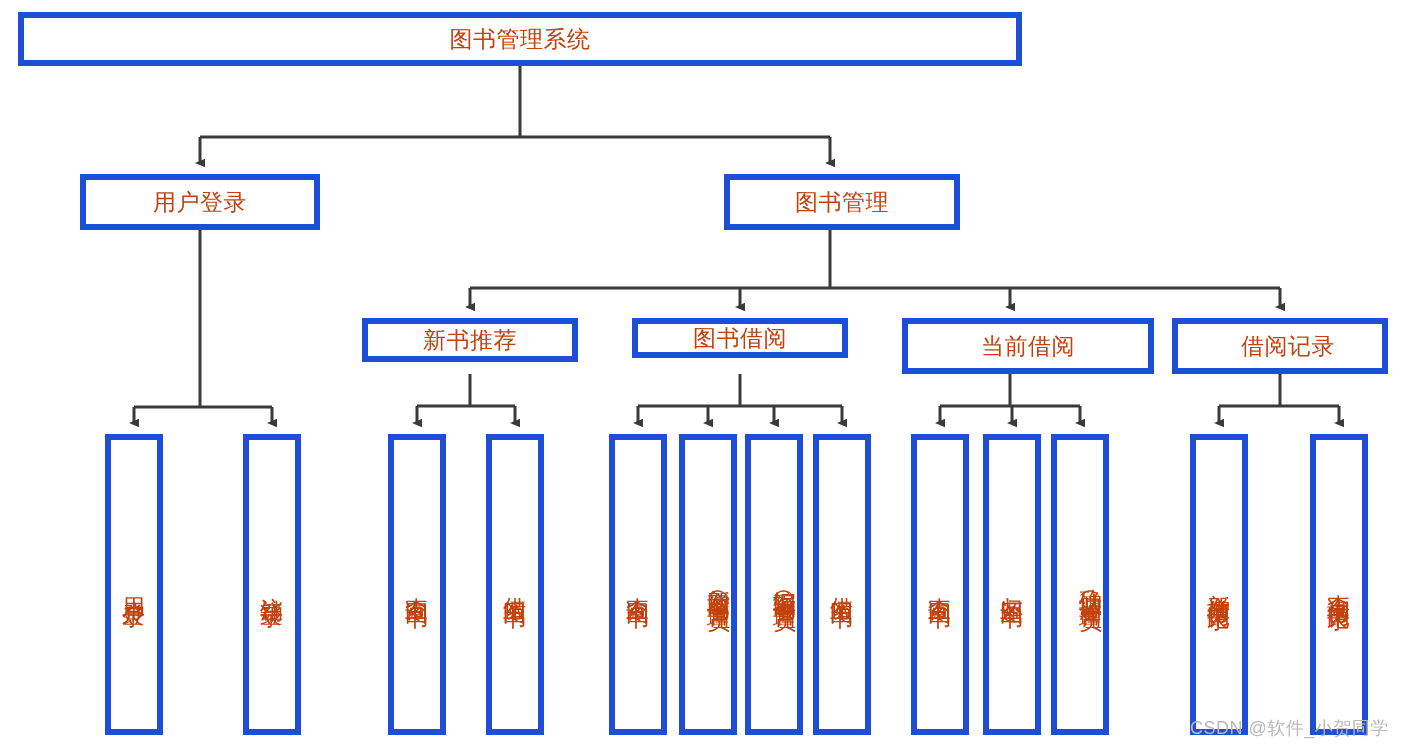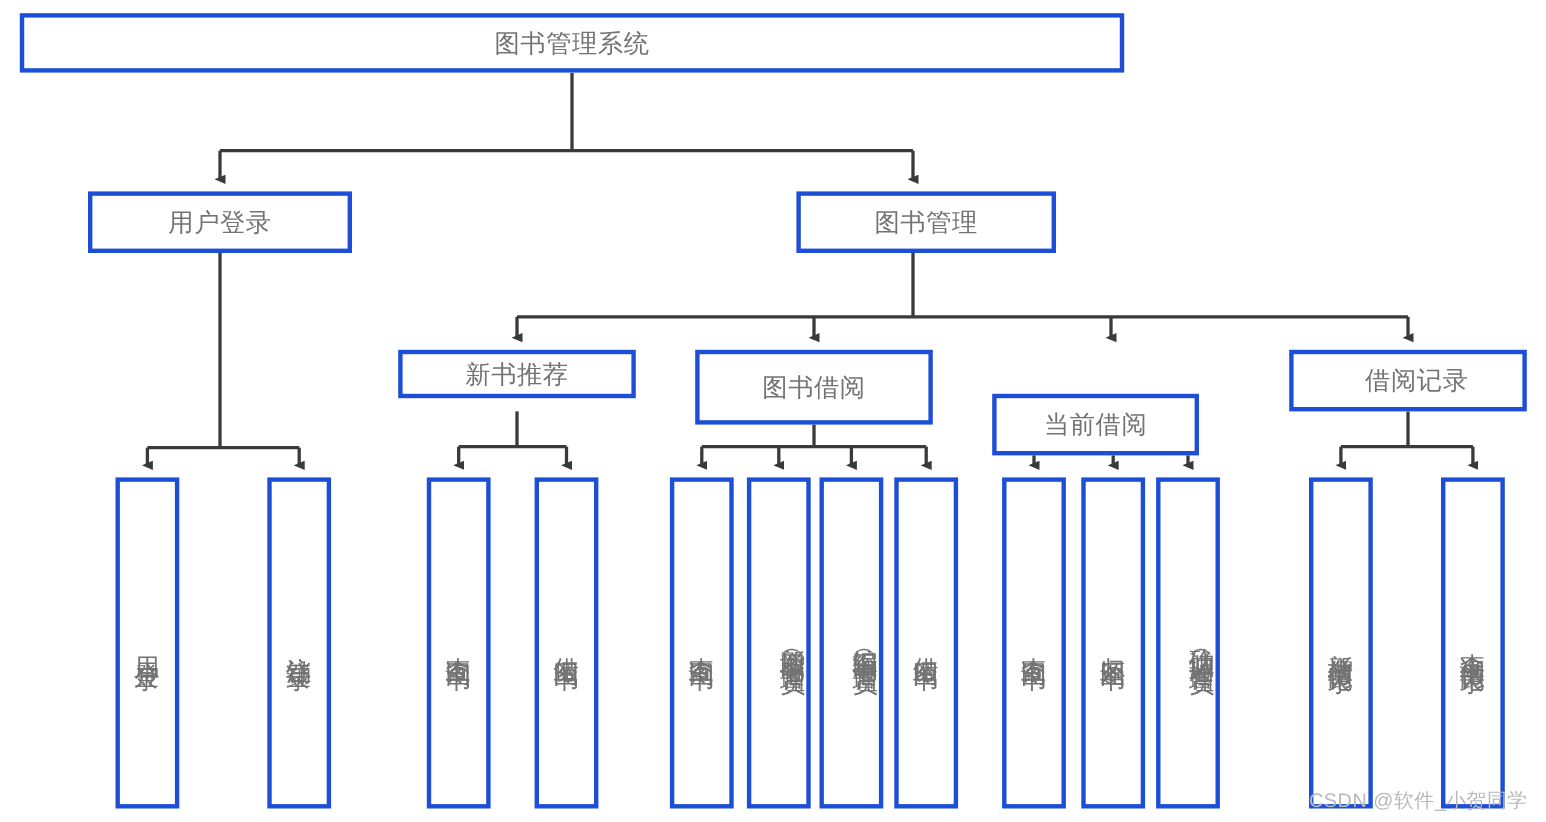--- a/index.html
+++ b/index.html
@@ -21,23 +21,23 @@
     position: absolute;
     left: 0;
     top: 0;
     width: 1405px;
     height: 747px;
     pointer-events: none;
   }
   .node {
     position: absolute;
     box-sizing: border-box;
-    border: 4px solid #1d4ed8;
+    border: 6px solid #1d4ed8;
     background: #ffffff;
-    color: #737373;
+    color: #c2410c;
     display: flex;
     align-items: center;
     justify-content: center;
     text-align: center;
     line-height: 1.05;
   }
   .node.horiz {
     font-size: 23px;
     letter-spacing: 0.5px;
   }
@@ -118,22 +118,22 @@
       <path d="M1339,406 L1339,423" marker-end="url(#arrow)"></path>
     </g>
   </svg>
 
   <div class="node horiz" style="left:18px;top:12px;width:1004px;height:54px;">图书管理系统</div>
 
   <div class="node horiz" style="left:80px;top:174px;width:240px;height:56px;">用户登录</div>
   <div class="node horiz" style="left:712px;top:174px;width:236px;height:56px;margin-left:12px;">图书管理</div>
 
   <div class="node horiz" style="left:362px;top:318px;width:216px;height:44px;">新书推荐</div>
-  <div class="node horiz" style="left:632px;top:318px;width:216px;height:68px;">图书借阅</div>
-  <div class="node horiz" style="left:902px;top:318px;width:188px;height:56px;margin-top:40px;">当前借阅</div>
+  <div class="node horiz" style="left:632px;top:318px;width:216px;height:40px;">图书借阅</div>
+  <div class="node horiz" style="left:902px;top:318px;width:252px;height:56px;">当前借阅</div>
   <div class="node horiz" style="left:1172px;top:318px;width:216px;height:56px;padding-left:16px;">借阅记录</div>
 
   <div class="node vert centered" style="left:105px;top:434px;width:58px;height:301px;">用户登录</div>
   <div class="node vert centered" style="left:243px;top:434px;width:58px;height:301px;">注销登录</div>
 
   <div class="node vert centered" style="left:388px;top:434px;width:58px;height:301px;">查询图书</div>
   <div class="node vert centered" style="left:486px;top:434px;width:58px;height:301px;">借阅图书</div>
 
   <div class="node vert centered" style="left:609px;top:434px;width:58px;height:301px;">查询图书</div>
   <div class="node vert" style="left:679px;top:434px;width:58px;height:301px;">新增图书（管理员）</div>

